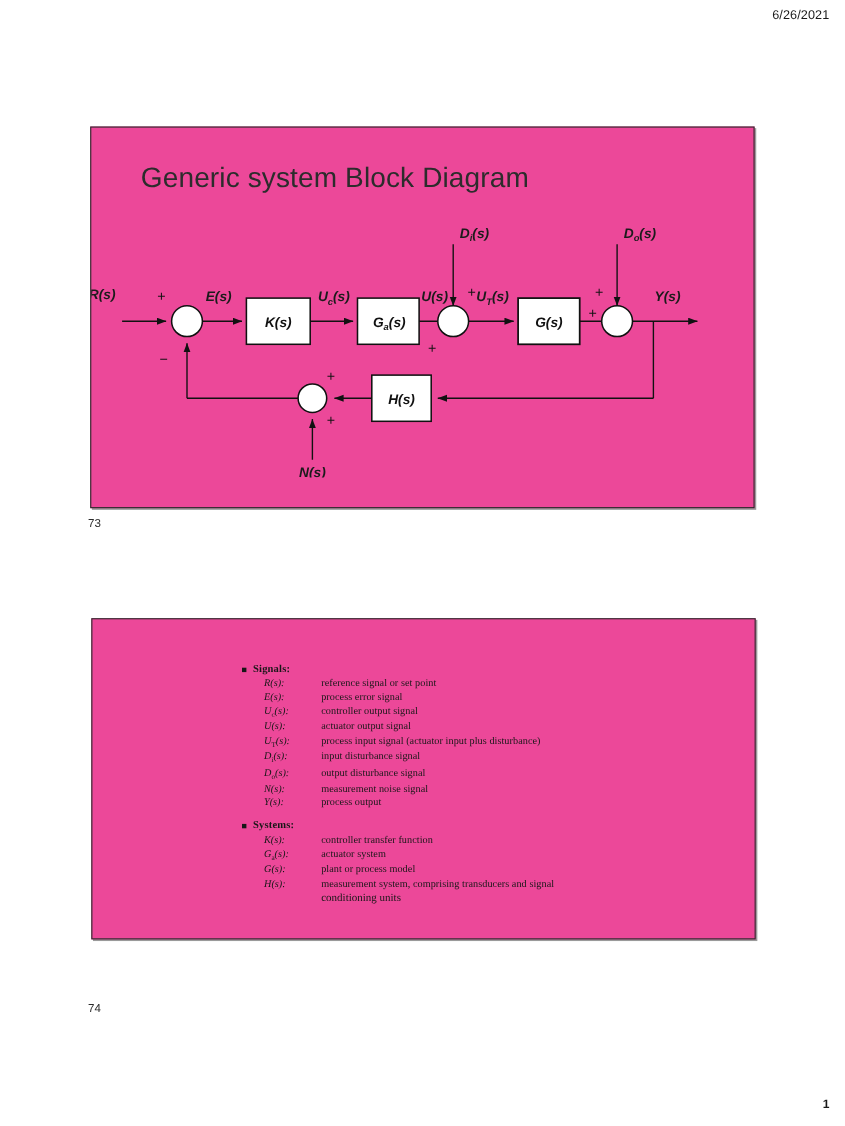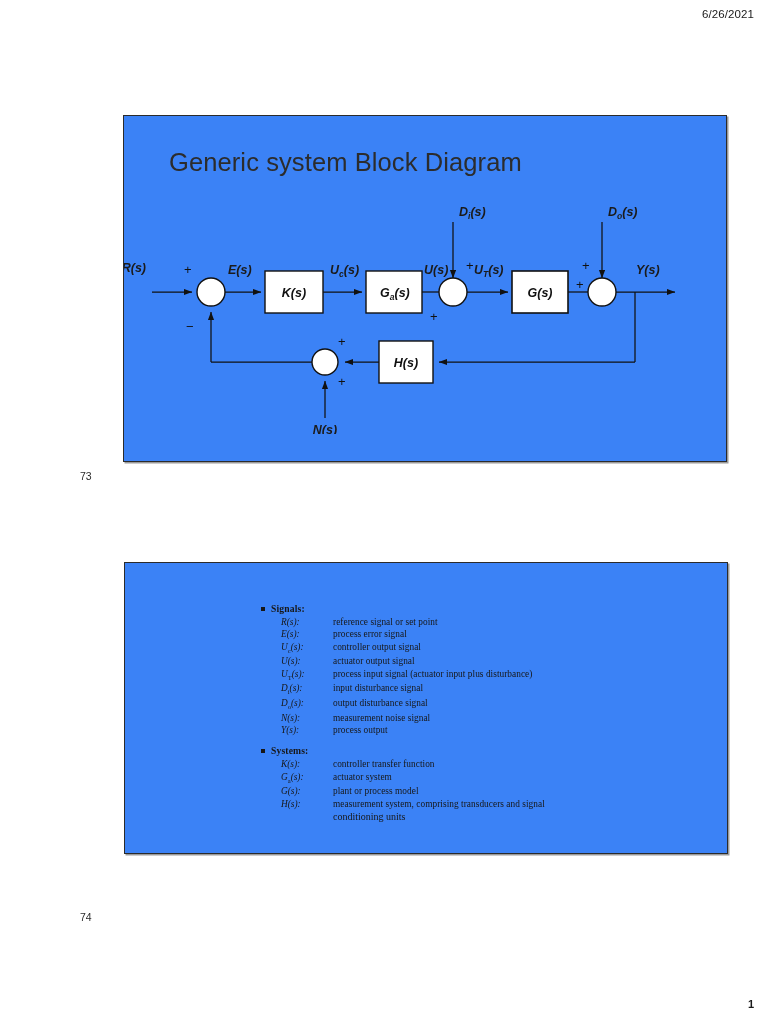--- a/index.html
+++ b/index.html
@@ -30,25 +30,24 @@
     bottom: 14px;
     right: 14px;
     font-size: 11px;
     font-weight: bold;
     color: #1a1a1a;
   }
 
   
   .slide {
     position: absolute;
-    background: #3b82f6;
+    background: #ec4899;
     border: 1.2px solid #2b2b2b;
     box-shadow: 1.5px 1.5px 0 0 #9a9a9a;
     box-sizing: border-box;
-    margin-left: 41px;
   }
   #slide-1 { left: 82px; top: 115px; width: 604px; height: 347px; }
   #slide-2 { left: 83px; top: 562px; width: 604px; height: 292px; }
 
   .slide-caption {
     position: absolute;
     left: 80px;
     font-size: 10.5px;
     color: #2b2b2b;
   }

